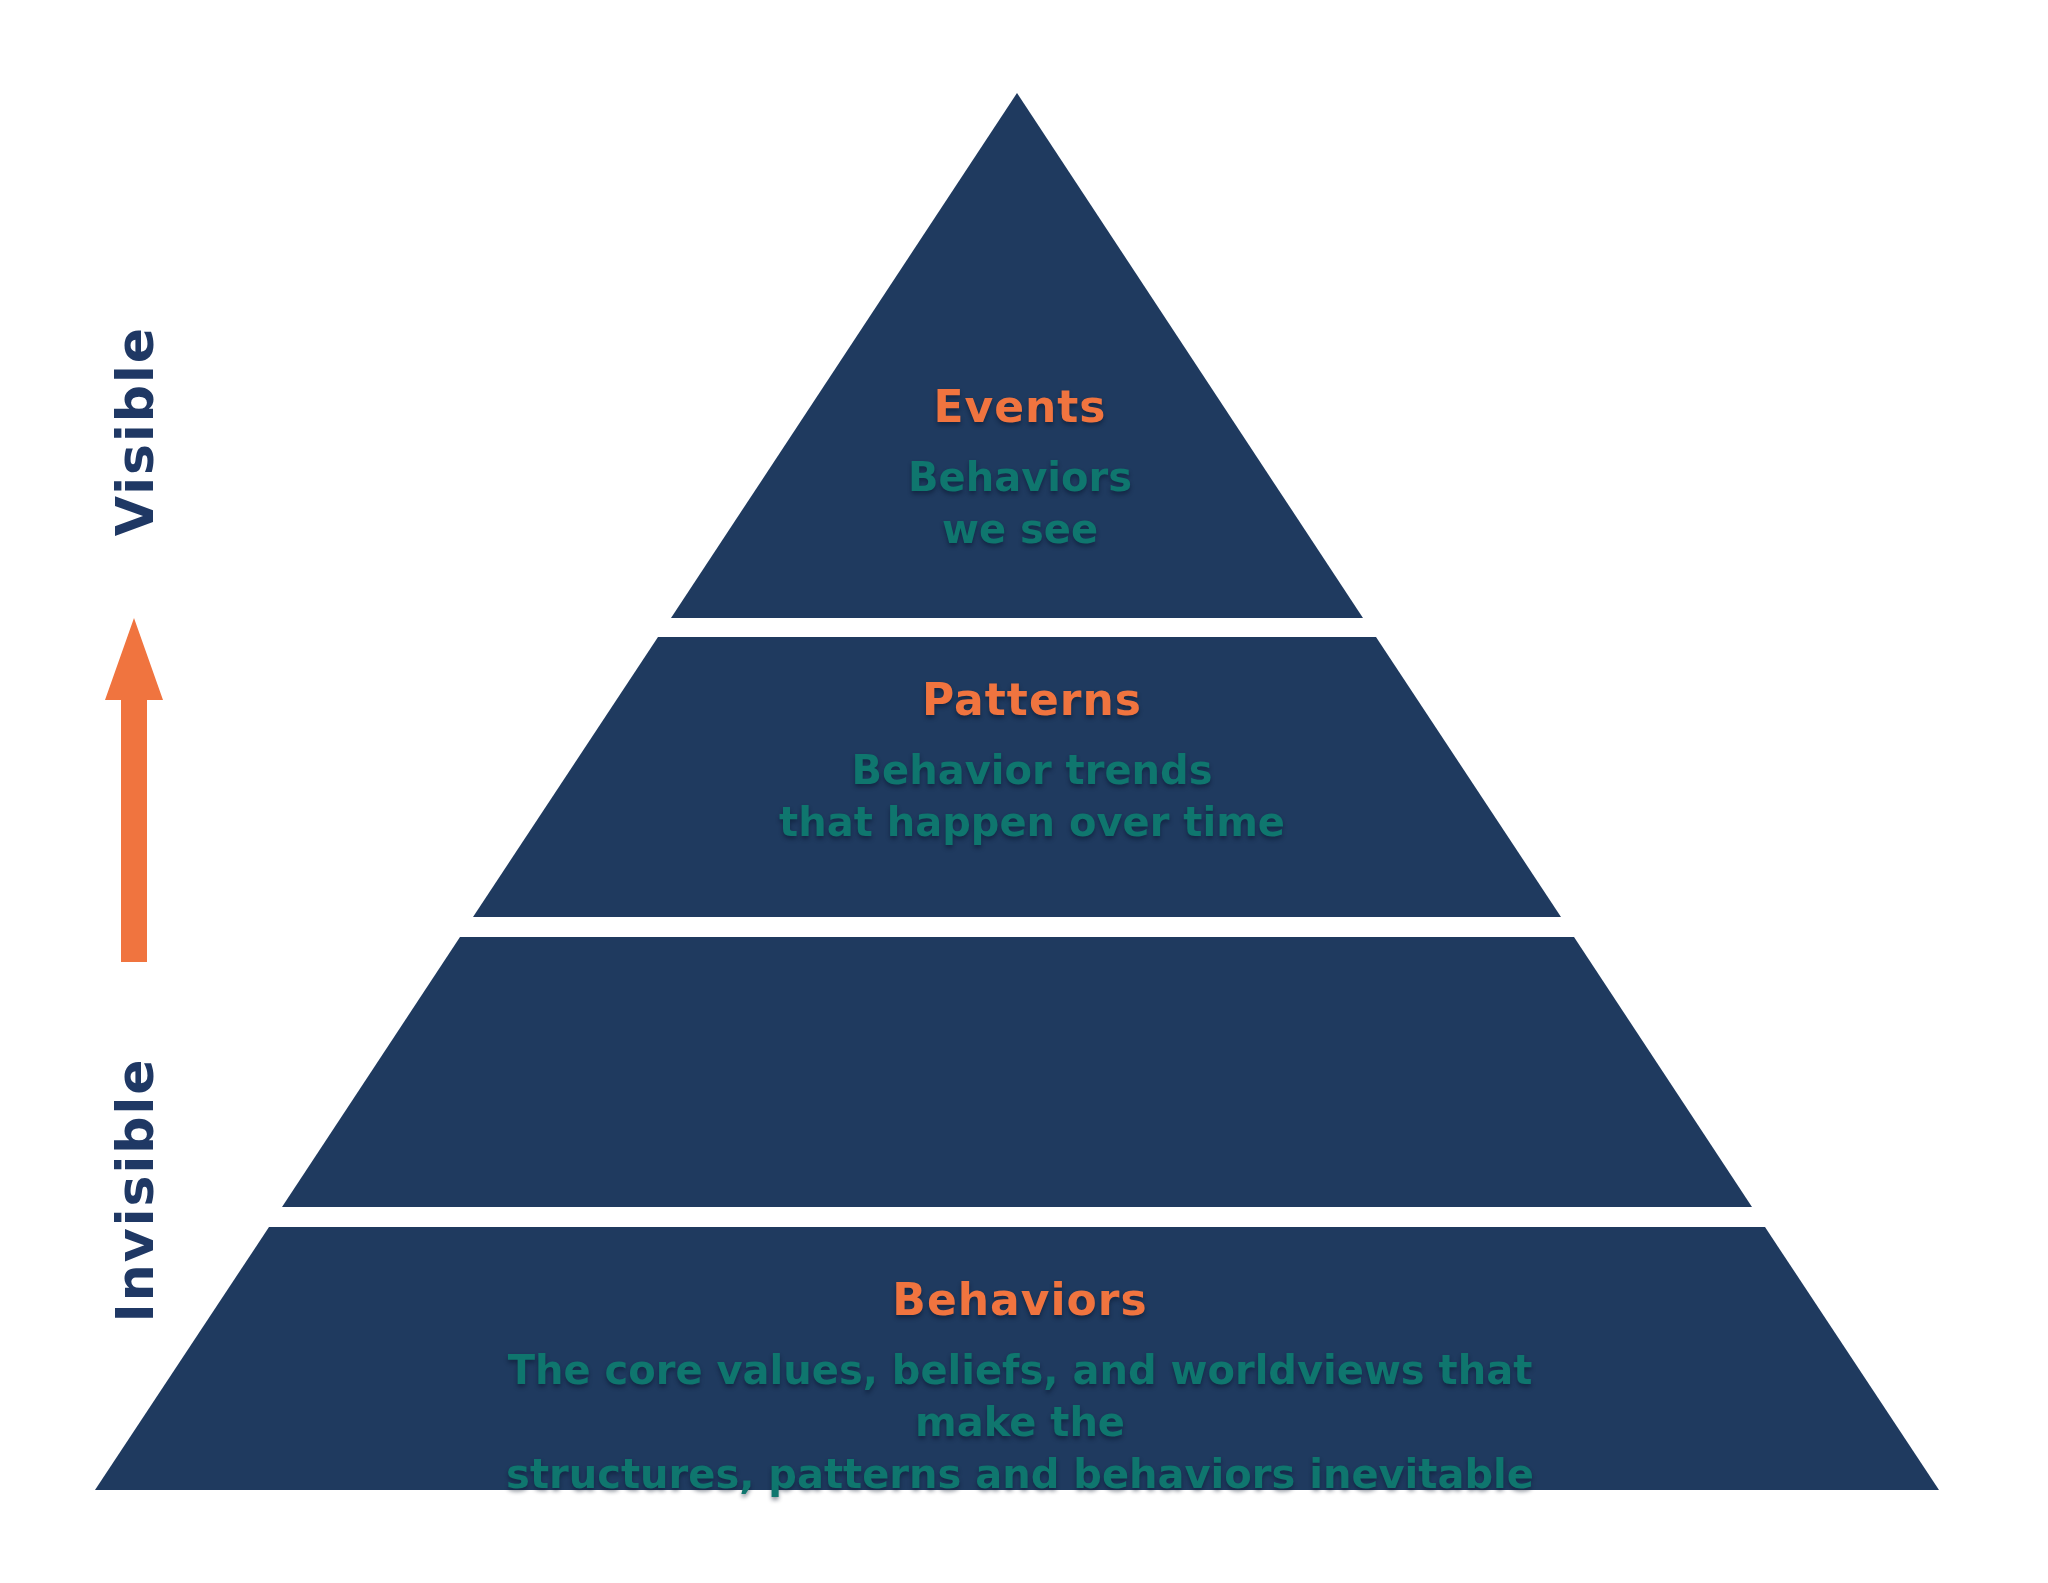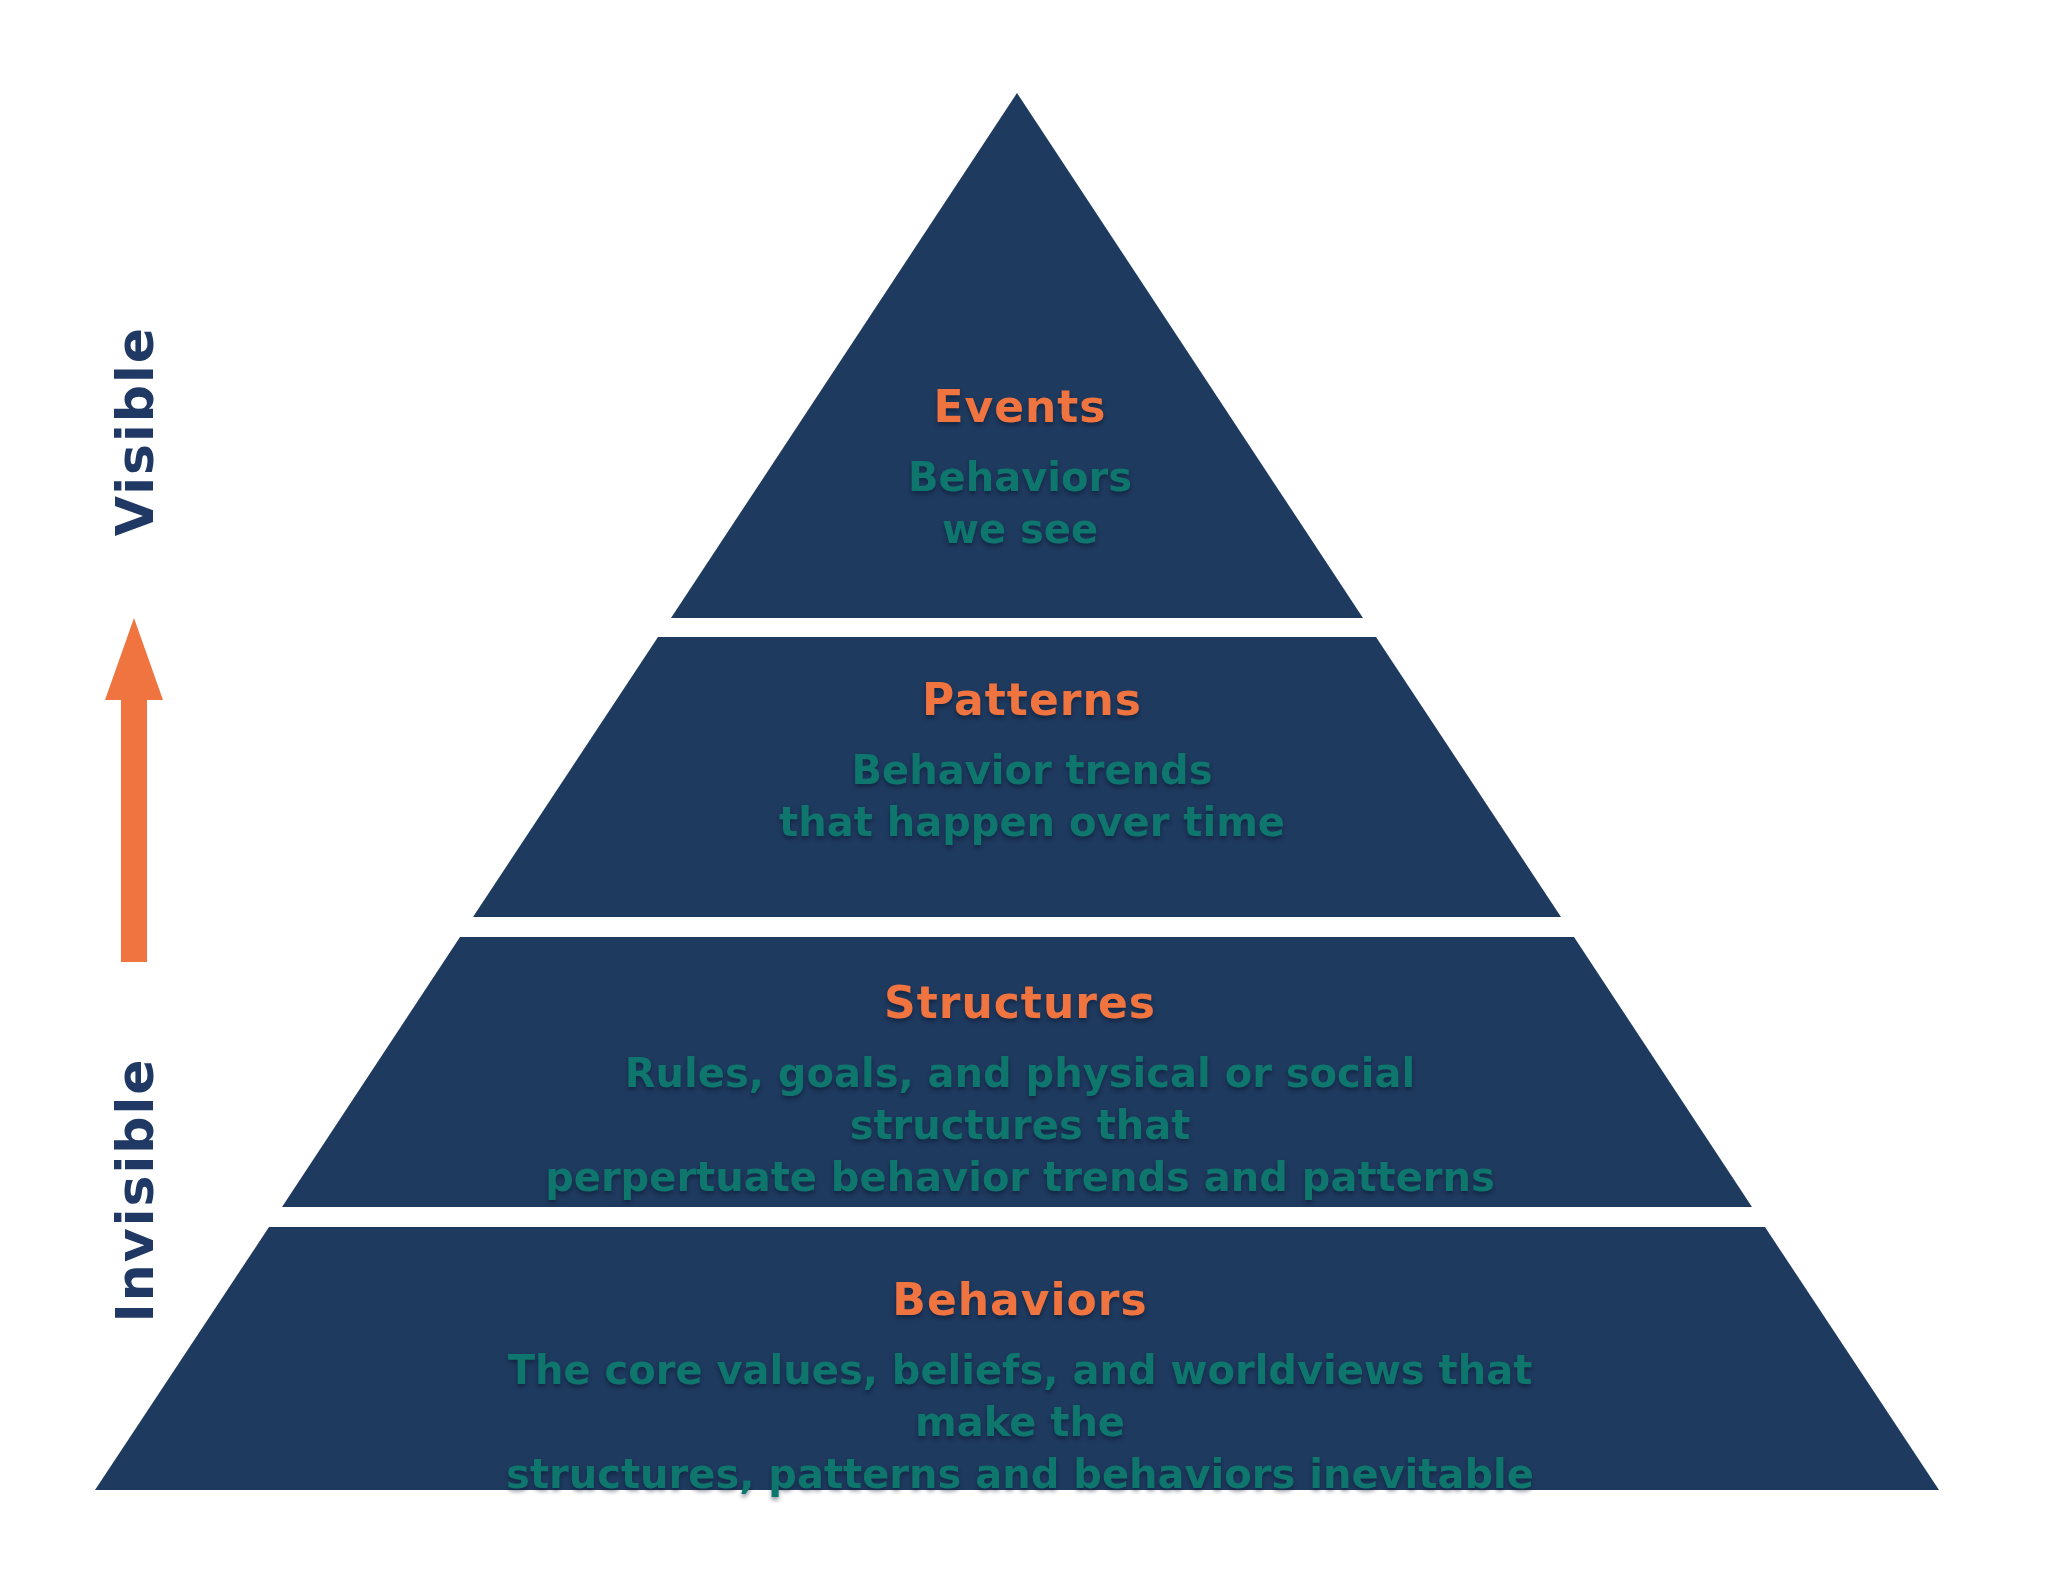--- a/index.html
+++ b/index.html
@@ -86,25 +86,20 @@
     <div class="level-desc">Behaviors
 we see</div>
   </div>
 
   <div class="level-text" style="top: 664px; margin-left: 12px;">
     <div class="level-title">Patterns</div>
     <div class="level-desc">Behavior trends
 that happen over time</div>
   </div>
 
-  <div class="level-text" style="top: 967px;">
-    <div class="level-title">Structures</div>
-    <div class="level-desc">Rules, goals, and physical or social structures that
-perpertuate behavior trends and patterns</div>
-  </div>
 
   <div class="level-text" style="top: 1264px;">
     <div class="level-title">Behaviors</div>
     <div class="level-desc">The core values, beliefs, and worldviews that make the
 structures, patterns and behaviors inevitable</div>
   </div>
 
 </div>
 
 </body></html>

